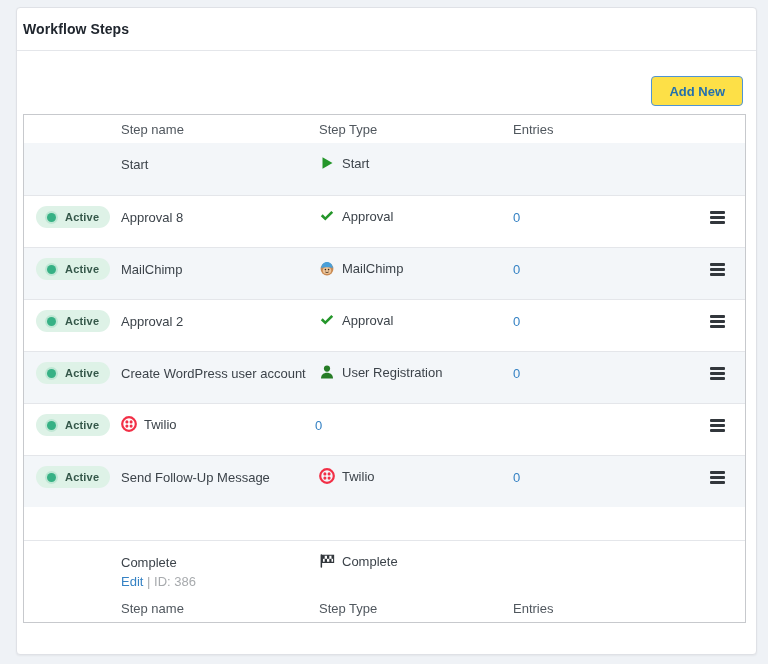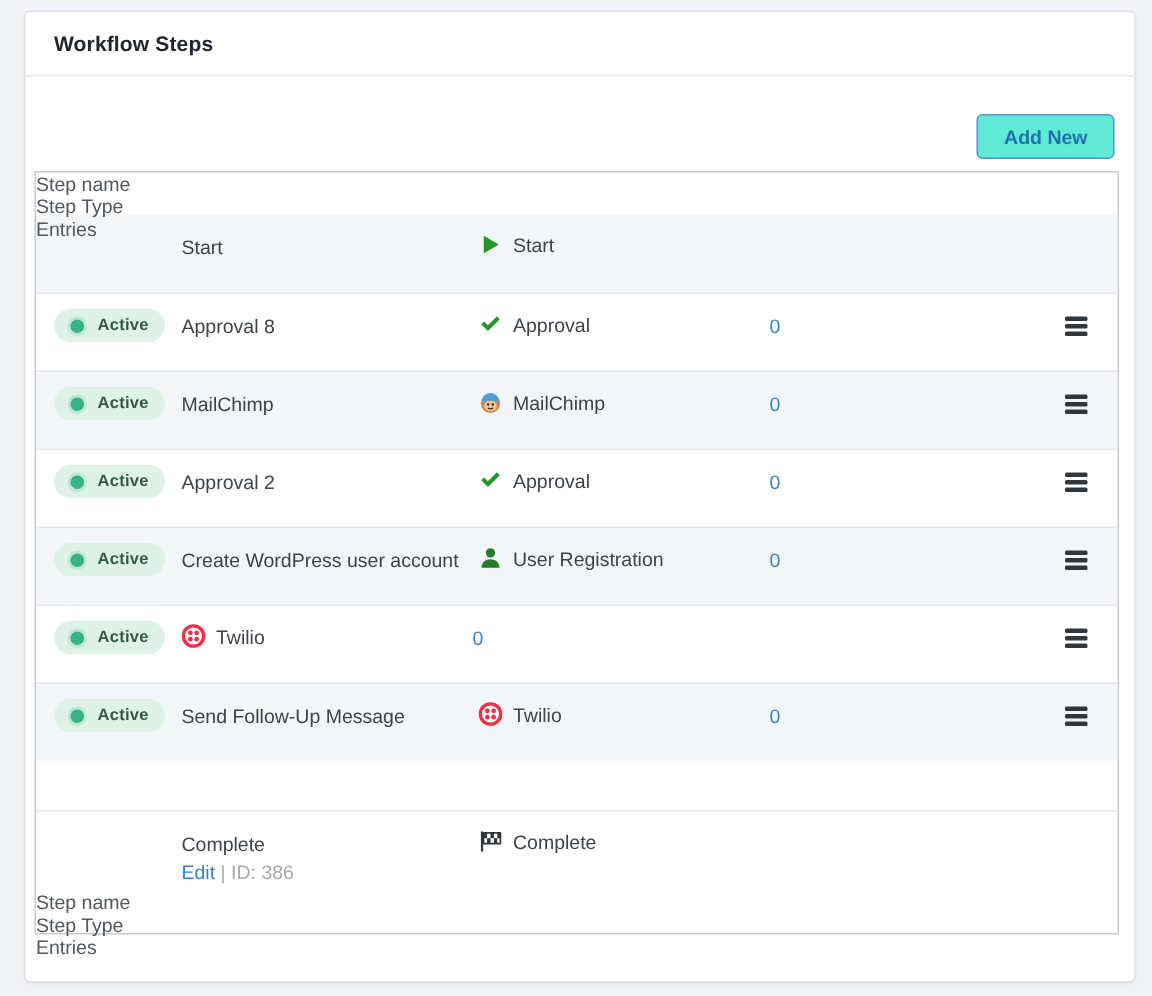--- a/index.html
+++ b/index.html
@@ -10,48 +10,48 @@
     position:relative;
     overflow:hidden;
   }
   .card {
     position:absolute; left:16px; top:7px; width:741px; height:648px;
     background:#fff; border:1px solid #dfe1e6; border-radius:4px;
     box-shadow:0 1px 2px rgba(0,0,0,.05);
   }
   .card-header {
     height:43px; border-bottom:1px solid #e4e6ea;
-    display:flex; align-items:center; padding:0 19px;
+    display:flex; align-items:center; padding:0 6px;
   }
   .card-title { font-size:14px; font-weight:700; color:#20262e; letter-spacing:.1px; }
   .card-body { position:relative; height:calc(100% - 44px); }
 
   .add-new {
     position:absolute; top:25px; right:13px; height:30px; padding:0 17px;
-    background:#5eead4; border:1px solid var(--accent-blue,#4f94d4); border-radius:4px;
+    background:#fde047; border:1px solid var(--accent-blue,#4f94d4); border-radius:4px;
     color:var(--accent-blue-text,#2470ad); font-size:13px; font-weight:700;
     font-family:"Liberation Sans", sans-serif; cursor:pointer;
   }
 
   .steps-table {
     position:absolute; left:6px; top:63px; width:723px;
     border:1px solid #c7c9cd; background:#fff;
   }
   .tr { display:flex; width:100%; }
   .tr + .tr { border-top:1px solid #e4e6ea; }
   .tr.striped { background:var(--stripe-bg,#f3f6f9); }
 
   .td { flex:none; }
   .col-status  { width:97px;  padding:10px 0 0 12px; }
   .col-name    { width:198px; padding-top:14px; }
   .col-type    { width:194px; padding-top:12px; display:flex; align-items:flex-start; gap:7px; }
   .col-entries { width:150px; padding-top:14px; }
   .col-menu    { flex:1; display:flex; justify-content:flex-end; padding:15px 20px 0 0; }
 
-  .thead, .tfoot { height:28px;flex-direction:column; }
+  .thead, .tfoot { height:28px; }
   .thead .td, .tfoot .td {
     display:flex; align-items:center; padding-top:0;
     font-size:13px; color:#50575e;
   }
   .row { min-height:52px; font-size:13px; color:#3c434a; }
   .row.has-meta { min-height:54px;margin-top:33px; }
 
   .step-name { font-size:13px; color:#3c434a; }
   .step-meta { margin-top:4px; font-size:13px; }
   .edit-link { color:var(--link-blue,#3582c4); text-decoration:none; cursor:pointer; }

